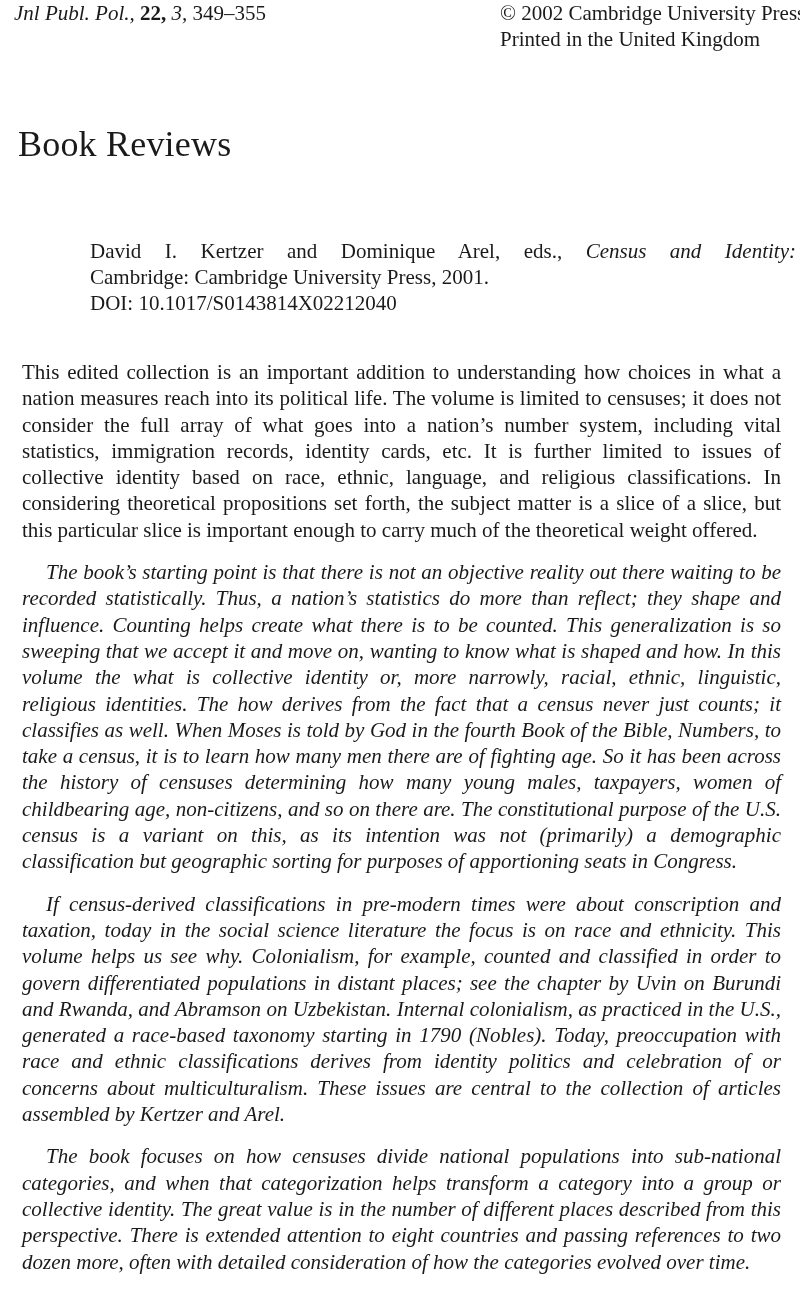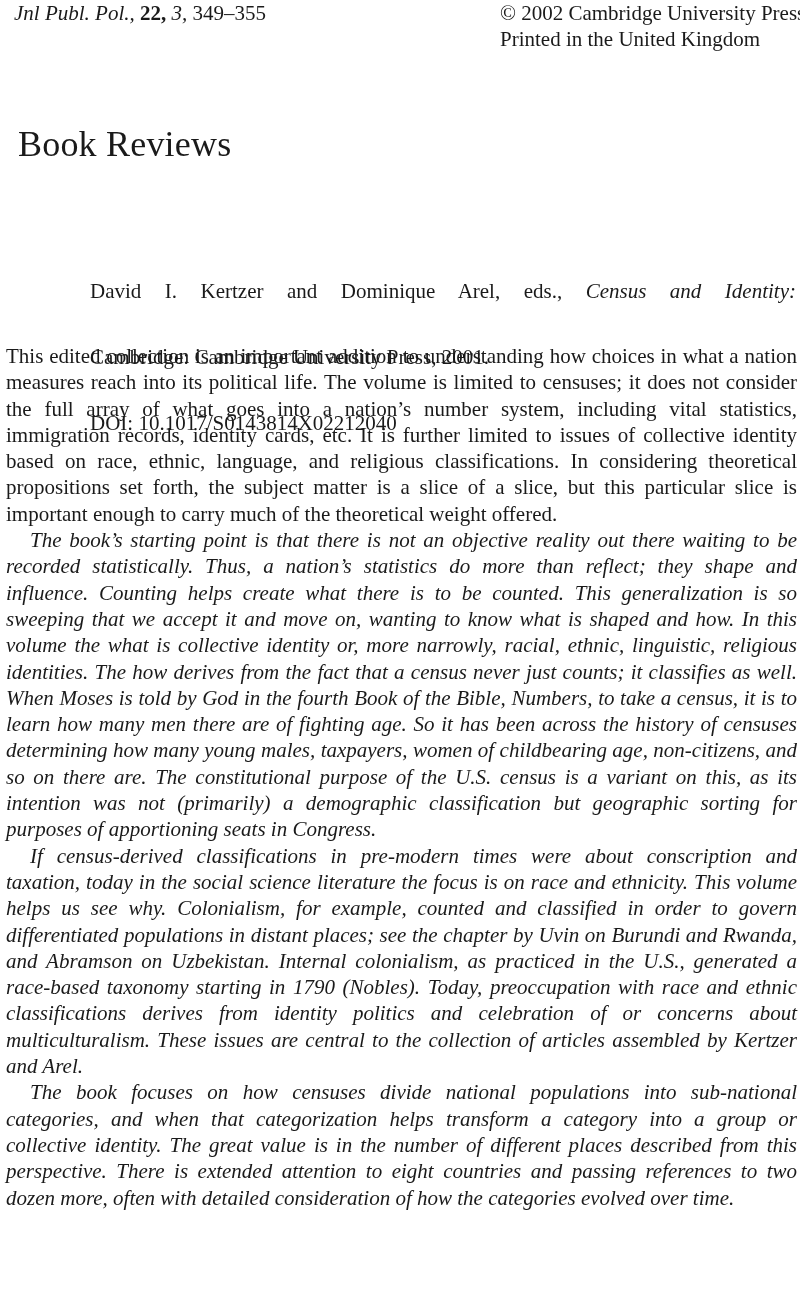--- a/index.html
+++ b/index.html
@@ -20,29 +20,29 @@
   }
   .section-title {
     position: absolute; left: 10px; top: 114px;
     font-size: 36px; line-height: 44px; font-weight: normal; margin: 8px;
     letter-spacing: 0.2px;
   }
   .citation {
     position: absolute; left: 90px; top: 238px; width: 706px;
     font-size: 21px; line-height: 26px; text-align: justify;
   }
-  .citation .line { display: block; text-align: justify; text-align-last: justify; margin-top: 40px; }
+  .citation .line { display: block; text-align: justify; text-align-last: justify; }
   .citation .line.last { text-align-last: left; }
   .citation i { font-style: italic; }
   .body-text {
     position: absolute; left: 6px; top: 343px; width: 791px;
     font-size: 21px; line-height: 26.3px;
   }
   .body-text p {
-    margin: 0; text-align: justify;
+    margin: 16px; text-align: justify;
   }
   .body-text p.indent { text-indent: 24px; font-style: italic; }
 </style>
 </head>
 <body>
 
 <div class="running-head-left">
   <span class="ital">Jnl Publ. Pol.,</span>
   <span class="bold">22,</span>
   <span class="ital">3,</span>

